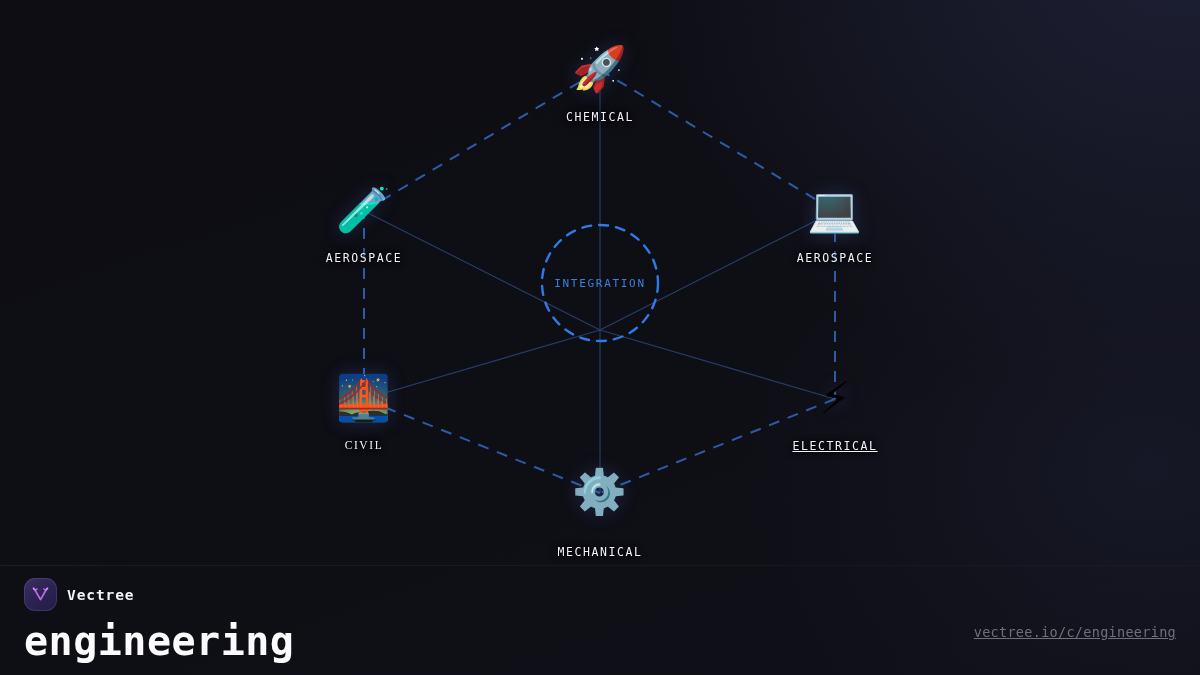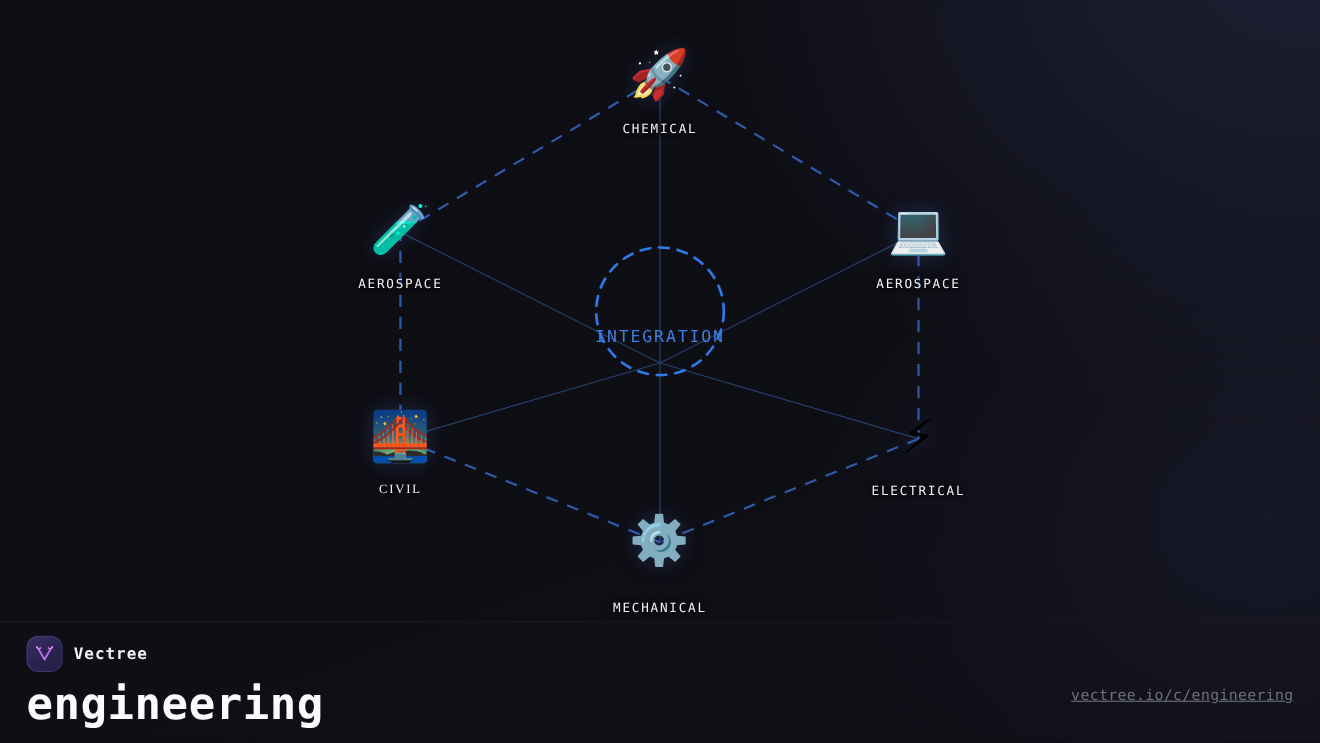--- a/index.html
+++ b/index.html
@@ -44,26 +44,25 @@
     letter-spacing:1.6px;
     color:#f2f3f7;
     text-shadow:0 0 7px rgba(0,0,0,0.95), 0 0 3px rgba(0,0,0,0.9);
   }
 
   #hub-label {
     position:absolute;
     left:600px; top:283px;
     transform:translate(-50%,-50%);
     font-family:"DejaVu Sans Mono", monospace;
-    font-size:15px;
+    font-size:11px;
     letter-spacing:1.7px;
     color:#3b7fe0;
     white-space:nowrap;
     user-select:none;
-    margin-top:23px;
   }
 
   
   #footer-divider {
     position:absolute;
     left:0; top:565px;
     width:1200px; height:1px;
     background:linear-gradient(90deg, rgba(255,255,255,0.055), rgba(255,255,255,0.035) 55%, rgba(255,255,255,0.02));
   }
   #footer {
@@ -144,21 +143,21 @@
       <div class="node" style="left: 600px; top: 42px;">
         <span class="node-icon">🚀</span>
         <span class="node-label" style="position: absolute; left: 0px; width: 160px; top: 66px;">CHEMICAL</span>
       </div>
       <div class="node" style="left: 835px; top: 183px;">
         <span class="node-icon">💻</span>
         <span class="node-label" style="position: absolute; left: 0px; width: 160px; top: 66px;">AEROSPACE</span>
       </div>
       <div class="node" style="left: 835px; top: 371px;">
         <span class="node-icon">⚡</span>
-        <span class="node-label" style="position: absolute; left: 0px; width: 160px; top: 66px;">ELECTRICAL</span>
+        <span class="node-label" style="position: absolute; left: 0px; width: 160px; top: 66px; text-decoration: underline;">ELECTRICAL</span>
       </div>
       <div class="node" style="left: 600px; top: 465px;">
         <span class="node-icon">⚙️</span>
         <span class="node-label" style="position: absolute; left: 0px; width: 160px; top: 78px;">MECHANICAL</span>
       </div>
       <div class="node" style="left: 364px; top: 371px;">
         <span class="node-icon">🌉</span>
         <span class="node-label" style="position: absolute; left: 0px; width: 160px; top: 66px; font-family: Liberation Serif, serif;">CIVIL</span>
       </div>
       <div class="node" style="left: 364px; top: 183px;">

